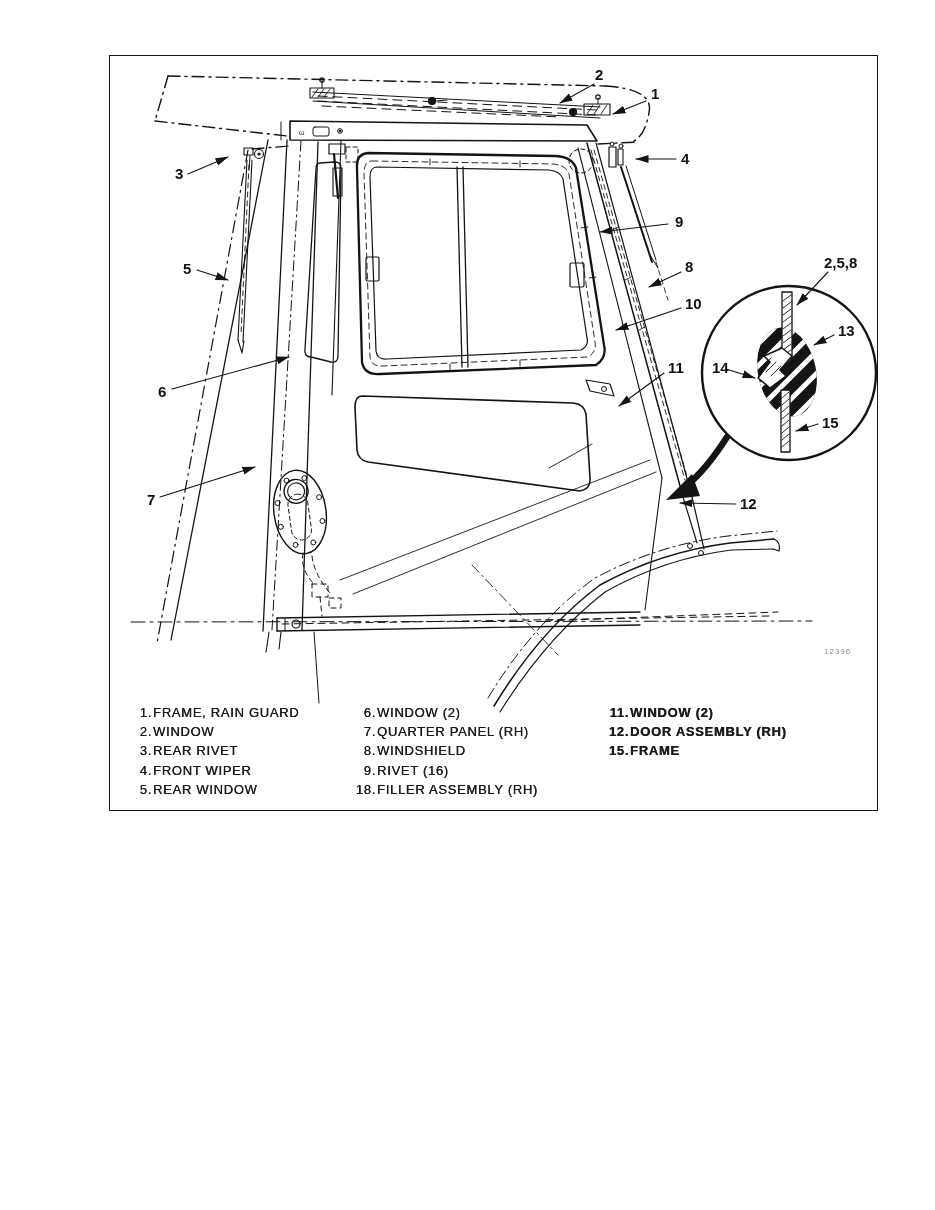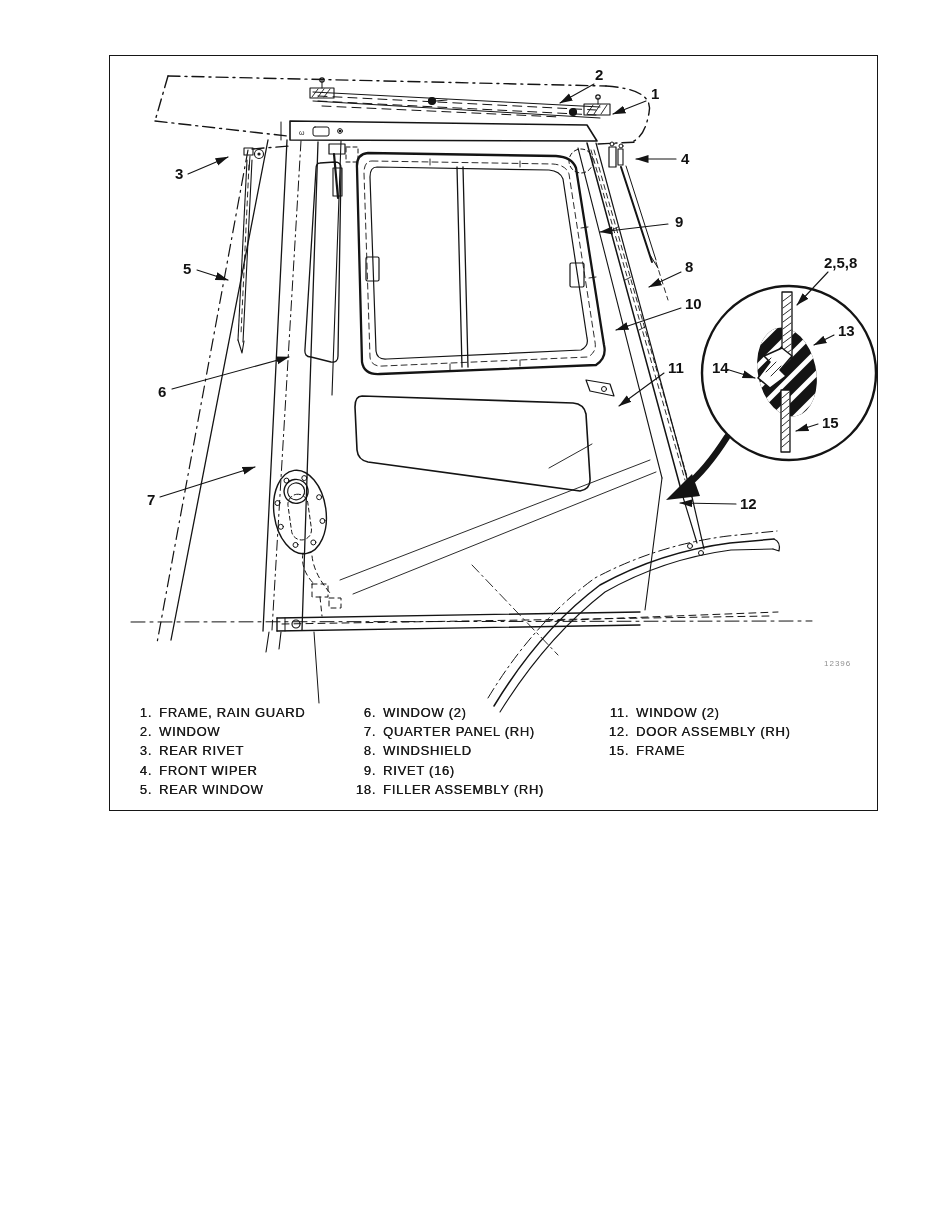--- a/index.html
+++ b/index.html
@@ -19,37 +19,37 @@
   svg.art{position:absolute;left:0;top:0;width:935px;height:1210px;}
   svg.art path,svg.art line,svg.art rect,svg.art circle,svg.art ellipse,svg.art polyline{
     vector-effect:non-scaling-stroke;
   }
   .callout-num{
     font-family:"Liberation Sans",sans-serif;
     font-weight:bold;font-size:15px;fill:#111;
   }
   .fig-num{
     position:absolute;left:824px;top:647px;
-    font-size:8px;color:#8f8f8f;letter-spacing:1px;margin-top:12px;
+    font-size:8px;color:#8f8f8f;letter-spacing:1px;
   }
   .legend{
     position:absolute;left:0;top:703px;width:935px;height:100px;
     font-size:13px;letter-spacing:0.7px;color:#1b1b1b;
     text-shadow:0.35px 0 0 currentColor;
   }
   .legend .col{position:absolute;top:0;}
   .legend .col1{left:128px;}
   .legend .col2{left:344px;}
-  .legend .col3{left:596px;}
+  .legend .col3{left:596px;font-weight:bold;}
   .lrow{display:flex;height:19.2px;line-height:19.2px;white-space:nowrap;}
   .lnum{display:inline-block;text-align:right;}
   .col1 .lnum{width:24px;}
   .col2 .lnum{width:32px;}
   .col3 .lnum{width:33px;}
-  .llab{margin-left:7px;}
+  .llab{margin-left:1px;}
 </style>
 </head>
 <body>
 
 <div class="page">
 
   <div class="frame"></div>
 
   <svg class="art" viewBox="0 0 935 1210" fill="none" stroke="#141414" stroke-width="1.2" stroke-linecap="round" stroke-linejoin="round">
 

